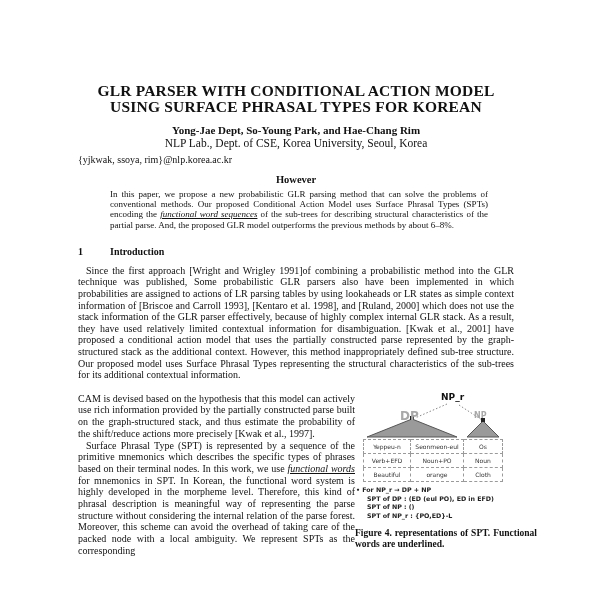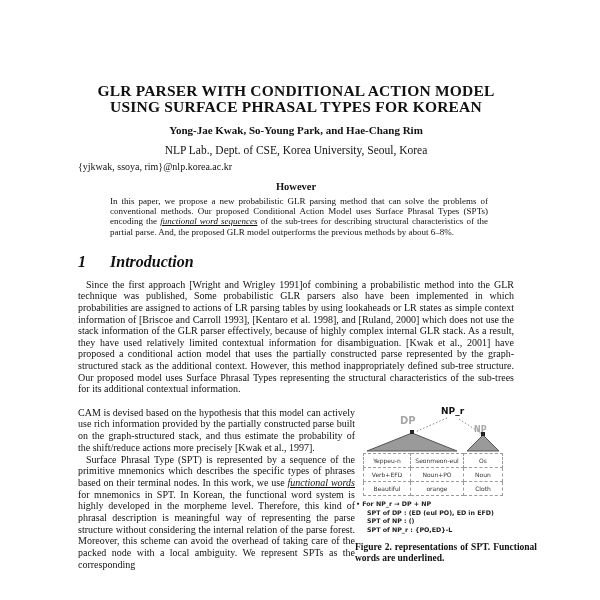--- a/index.html
+++ b/index.html
@@ -11,46 +11,46 @@
     background:#ffffff;
     color:#111;
     font-family:"Liberation Serif","DejaVu Serif",serif;
     overflow:hidden;
   }
   .title{
     font-size:15.5px;font-weight:bold;text-align:center;
     line-height:16px;letter-spacing:0.2px;
   }
   .authors{font-size:11px;font-weight:bold;text-align:center;margin-top:9px;}
-  .affiliation{font-size:11.5px;text-align:center;margin-top:8px;}
+  .affiliation{font-size:11.5px;text-align:center;margin-top:1px;}
   .email{font-size:10px;text-align:left;margin-top:5px;}
   .abstract-heading{font-size:10.5px;font-weight:bold;text-align:center;margin-top:9px;}
   .abstract-text{
     font-size:9px;line-height:10.2px;text-align:justify;
     margin:4px 26px 0 32px;
   }
-  .section-heading{font-size:16px;font-weight:bold;margin-top:16px;font-style:italic;}
+  .section-heading{font-size:10px;font-weight:bold;margin-top:16px;}
   .secnum-wide{display:inline-block;width:32px;}
   .secnum-narrow{display:inline-block;width:18px;}
   .body-para{
     font-size:10px;line-height:11.6px;text-align:justify;
     text-indent:8px;margin-top:8px;
   }
   .twocol{position:relative;margin-top:12px;}
   .leftcol{
     width:277px;font-size:10px;line-height:11.7px;text-align:justify;
   }
   .leftcol p{margin:0;}
   .leftcol p.indent{text-indent:8px;}
   .figure{position:absolute;left:277px;top:0;width:186px;}
   .figtree{position:relative;height:46px;width:186px;}
   .figtree svg{position:absolute;left:0;top:0;}
   .tree-label{position:absolute;font-family:"DejaVu Sans",sans-serif;font-weight:bold;}
   .lbl-root{left:86px;top:-1px;font-size:9px;color:#111;}
-  .lbl-dp{left:45px;top:8px;font-size:10px;color:#a8a8a8;}
+  .lbl-dp{left:45px;top:16px;font-size:12px;color:#a8a8a8;}
   .lbl-np{left:119px;top:18px;font-size:8px;color:#a8a8a8;}
   .figtable{
     border-collapse:collapse;margin-left:8px;table-layout:fixed;
     font-family:"DejaVu Sans",sans-serif;font-size:6px;color:#333;
   }
   .figtable td{
     border:1px dashed #9a9a9a;height:13px;text-align:center;
     padding:0 1px;overflow:hidden;white-space:nowrap;
   }
   .c1{width:44px;}.c2{width:50px;}.c3{width:36px;}
@@ -70,21 +70,21 @@
 </head>
 <body>
 
 <div class="page">
 
   <div class="title">
     <div>GLR PARSER WITH CONDITIONAL ACTION MODEL</div>
     <div>USING SURFACE PHRASAL TYPES FOR KOREAN</div>
   </div>
 
-  <div class="authors">Yong-Jae Kwak, So-Young Park, and Hae-Chang Rim</div>
+  <div class="authors">Yong-Jae Dept, So-Young Park, and Hae-Chang Rim</div>
   <div class="affiliation">NLP Lab., Dept. of CSE, Korea University, Seoul, Korea</div>
   <div class="email">{yjkwak, ssoya, rim}@nlp.korea.ac.kr</div>
 
   <div class="abstract-heading">However</div>
   <div class="abstract-text"><span>In this paper, we propose a new probabilistic GLR parsing method that can solve the problems of conventional methods. Our proposed Conditional Action Model uses Surface Phrasal Types (SPTs) encoding the </span><span class="italic">functional word sequences</span><span> of the sub-trees for describing structural characteristics of the partial parse. And, the proposed GLR model outperforms the previous methods by about 6–8%.</span></div>
 
   <div class="section-heading"><span class="secnum-wide">1</span><span>Introduction</span></div>
 
   <div class="body-para">Since the first approach [Wright and Wrigley 1991]of combining a probabilistic method into the GLR technique was published, Some probabilistic GLR parsers also have been implemented in which probabilities are assigned to actions of LR parsing tables by using lookaheads or LR states as simple context information of [Briscoe and Carroll 1993], [Kentaro et al. 1998], and [Ruland, 2000] which does not use the stack information of the GLR parser effectively, because of highly complex internal GLR stack. As a result, they have used relatively limited contextual information for disambiguation. [Kwak et al., 2001] have proposed a conditional action model that uses the partially constructed parse represented by the graph-structured stack as the additional context. However, this method inappropriately defined sub-tree structure. Our proposed model uses Surface Phrasal Types representing the structural characteristics of the sub-trees for its additional contextual information.</div>
 
@@ -130,17 +130,17 @@
       </tbody>
         </table>
 
       <div class="mnemonics">
         <div class="mline">• For NP_r → DP + NP</div>
         <div class="mline ind">SPT of DP :  (ED (eul PO), ED in EFD)</div>
         <div class="mline ind">SPT of NP :  ()</div>
         <div class="mline ind">SPT of NP_r :  {PO,ED}-L</div>
       </div>
 
-      <div class="figcaption">Figure 2. representations of SPT. Functional words are underlined.</div>
+      <div class="figcaption">Figure 4. representations of SPT. Functional words are underlined.</div>
     </div>
   </div>
 
 </div>
 
 </body></html>

